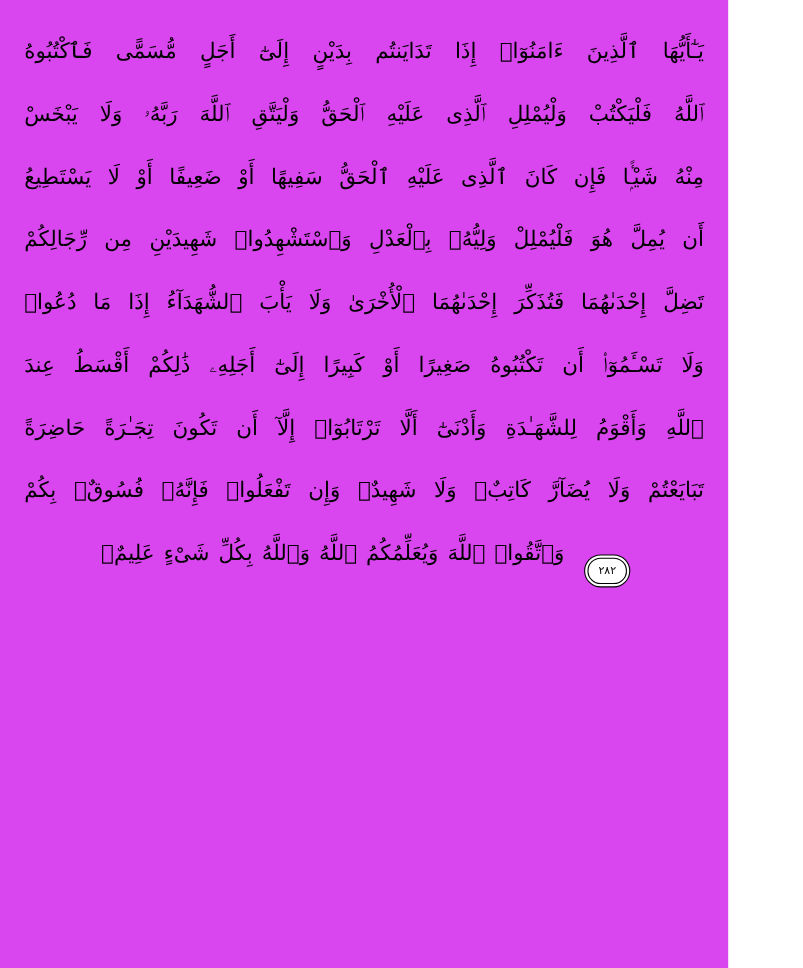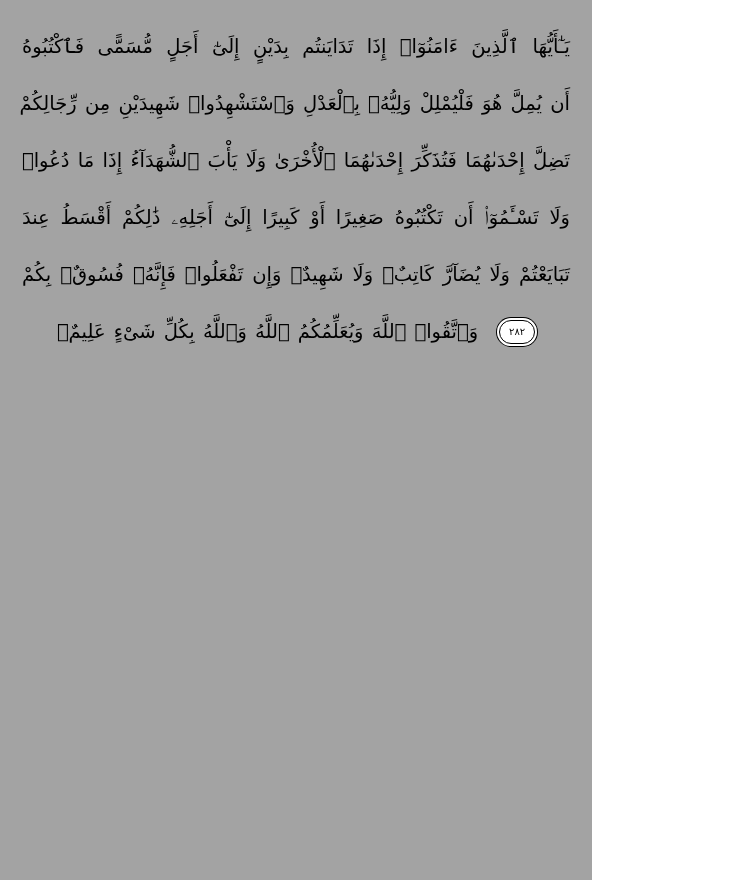--- a/index.html
+++ b/index.html
@@ -7,24 +7,24 @@
     padding: 0;
     background: #ffffff;
   }
   body {
     width: 730px;
     height: 880px;
     overflow: hidden;
     font-family: "DejaVu Sans", sans-serif;
   }
   #page {
-    width: 592px;
+    width: 662px;
     height: 880px;
     position: relative;
-    background: #a3a3a3;
+    background: #d946ef;
     box-sizing: border-box;
     padding: 18px 22px 10px 22px;
     display: flex;
     flex-direction: column;
     justify-content: flex-start;
   }
   .quran-text {
     direction: rtl;
     unicode-bidi: bidi-override;
     text-align: center;
@@ -58,34 +58,37 @@
     font-family: Liberation Serif, serif;
     color: #000;
     position: relative;
     box-shadow: 0 0 0 2px #fff, 0 0 0 3px #000;
     background: #fff;
     direction: rtl;
   }
   .last-line-wrap {
     display: flex;
     flex-direction: row-reverse;
-    align-items: center;
+    align-items: flex-end;
     justify-content: center;
     gap: 21px;
     height: 57px;
   }
 </style>
 </head>
 <body>
 
 <div id="page">
   <div class="quran-text">
     <span class="line justified">يَـٰٓأَيُّهَا ٱلَّذِينَ ءَامَنُوٓا۟ إِذَا تَدَايَنتُم بِدَيْنٍ إِلَىٰٓ أَجَلٍ مُّسَمًّى فَٱكْتُبُوهُ</span>
+    <span class="line justified">ٱللَّهُ فَلْيَكْتُبْ وَلْيُمْلِلِ ٱلَّذِى عَلَيْهِ ٱلْحَقُّ وَلْيَتَّقِ ٱللَّهَ رَبَّهُۥ وَلَا يَبْخَسْ</span>
+    <span class="line justified">مِنْهُ شَيْـًۭٔا فَإِن كَانَ ٱلَّذِى عَلَيْهِ ٱلْحَقُّ سَفِيهًا أَوْ ضَعِيفًا أَوْ لَا يَسْتَطِيعُ</span>
     <span class="line justified">أَن يُمِلَّ هُوَ فَلْيُمْلِلْ وَلِيُّهُۥ بِٱلْعَدْلِ وَٱسْتَشْهِدُوا۟ شَهِيدَيْنِ مِن رِّجَالِكُمْ</span>
     <span class="line justified">تَضِلَّ إِحْدَىٰهُمَا فَتُذَكِّرَ إِحْدَىٰهُمَا ٱلْأُخْرَىٰ وَلَا يَأْبَ ٱلشُّهَدَآءُ إِذَا مَا دُعُوا۟</span>
     <span class="line justified">وَلَا تَسْـَٔمُوٓا۟ أَن تَكْتُبُوهُ صَغِيرًا أَوْ كَبِيرًا إِلَىٰٓ أَجَلِهِۦ ذَٰلِكُمْ أَقْسَطُ عِندَ</span>
+    <span class="line justified">ٱللَّهِ وَأَقْوَمُ لِلشَّهَـٰدَةِ وَأَدْنَىٰٓ أَلَّا تَرْتَابُوٓا۟ إِلَّآ أَن تَكُونَ تِجَـٰرَةً حَاضِرَةً</span>
     <span class="line justified">تَبَايَعْتُمْ وَلَا يُضَآرَّ كَاتِبٌۭ وَلَا شَهِيدٌۭ وَإِن تَفْعَلُوا۟ فَإِنَّهُۥ فُسُوقٌۭ بِكُمْ</span>
     <div class="last-line-wrap">
       <span class="line" style="display:inline-block;height:auto;">وَٱتَّقُوا۟ ٱللَّهَ وَيُعَلِّمُكُمُ ٱللَّهُ وَٱللَّهُ بِكُلِّ شَىْءٍ عَلِيمٌۭ</span>
       <span class="ayah-number">٢٨٢</span>
     </div>
   </div>
 </div>
 
 </body></html>

